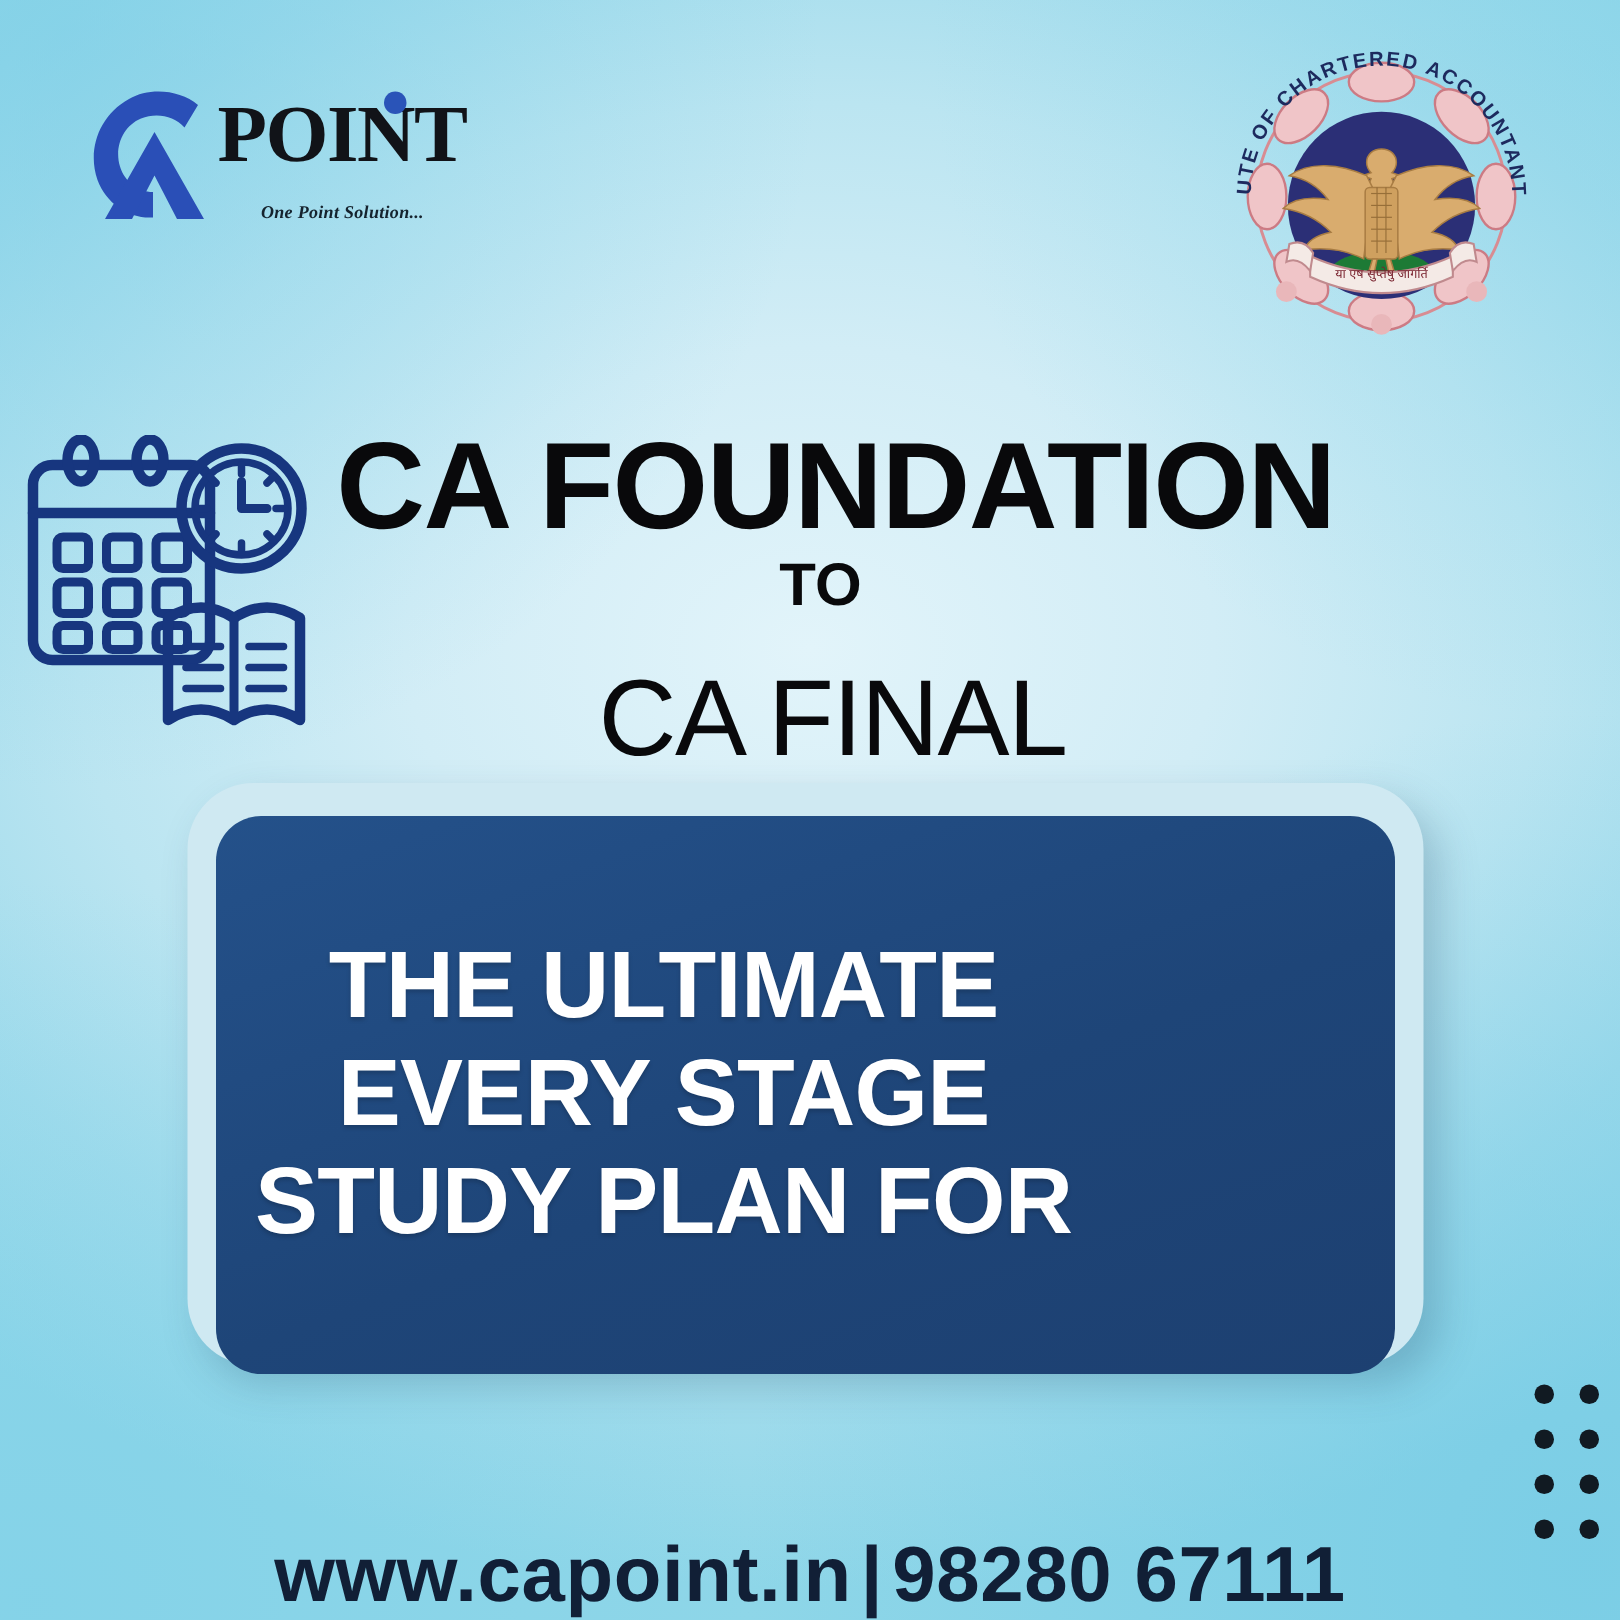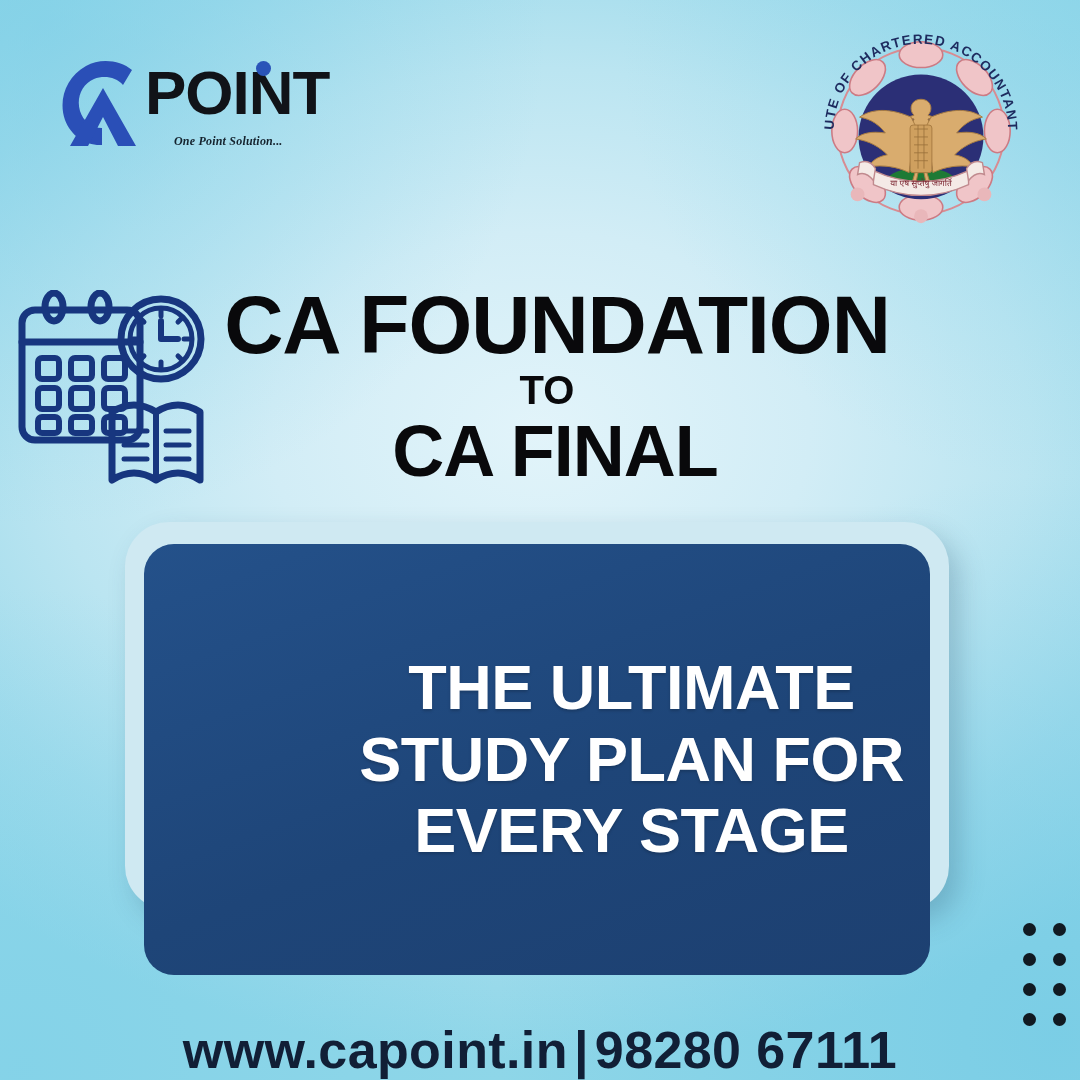--- a/index.html
+++ b/index.html
@@ -24,23 +24,23 @@
       radial-gradient(circle at 2% 99%, rgba(125,208,232,.55) 0%, rgba(125,208,232,0) 32%),
       radial-gradient(circle at 99% 3%, rgba(130,210,233,.35) 0%, rgba(130,210,233,0) 30%);
     pointer-events:none;
   }
 
   
   #brand{position:absolute;left:48px;top:58px;width:300px;height:110px;}
   #brand .mark{position:absolute;left:0;top:2px;width:106px;height:86px;}
   #brand .wordmark{
     position:absolute;left:97px;top:4px;
-    font-size:62px;font-weight:700;letter-spacing:-1px;
+    font-size:54px;font-weight:700;letter-spacing:-1px;
     color:#111318;line-height:1;
-    font-family:Liberation Sans, sans-serif;
+    font-family:Liberation Serif, serif;
   }
   #brand .idot{
     position:absolute;left:208px;top:3px;
     width:15px;height:15px;border-radius:50%;background:#2a54b8;
   }
   #brand .tagline{
     position:absolute;left:126px;top:76px;
     font-family:"Liberation Serif",serif;
     font-style:italic;font-weight:700;
     font-size:12px;color:#15232e;letter-spacing:.2px;
@@ -62,38 +62,38 @@
     font-size:82px;font-weight:700;line-height:.96;
     letter-spacing:-1px;
     transform:scaleX(1.0);
     padding-left:34px;
   }
   #headline .l2{
     font-size:40px;font-weight:700;line-height:1.25;
     letter-spacing:0px;padding-left:14px;
   }
   #headline .l3{
-    font-size:72px;font-weight:700;line-height:1.02;
-    letter-spacing:-1px;padding-left:30px;
+    font-size:72px;font-weight:400;line-height:1.02;
+    letter-spacing:-1px;padding-left:30px;margin-top:28px;
   }
 
   
   #panel-frame{
     position:absolute;left:125px;top:522px;
     width:824px;height:388px;
     background:#cfe9f2;
     border-radius:44px;
     box-shadow:10px 12px 26px rgba(40,80,110,.26);
   }
   #panel{
     position:absolute;left:19px;top:22px;
-    width:786px;height:431px;
+    width:786px;height:372px;
     background:linear-gradient(160deg,#24518a 0%,#1e4578 55%,#1d4071 100%);
     border-radius:30px;
-    display:flex;align-items:center;justify-content:flex-end;
+    display:flex;align-items:center;justify-content:flex-start;
   }
   #panel .panel-text{
     color:#ffffff;
     text-align:center;
     font-size:63px;
     font-weight:700;
     line-height:1.14;
     letter-spacing:-.5px;
     padding:0 26px;
     text-shadow:0 2px 3px rgba(0,0,0,.18);
@@ -250,22 +250,22 @@
   <div id="headline">
     <div class="l1">CA FOUNDATION</div>
     <div class="l2">TO</div>
     <div class="l3">CA FINAL</div>
   </div>
 
   <div id="panel-frame">
     <div id="panel">
       <div class="panel-text">
         <span>THE ULTIMATE</span>
+        <span>EVERY STAGE</span>
         <span>STUDY PLAN FOR</span>
-        <span>EVERY STAGE</span>
       </div>
     </div>
   </div>
 
   <div id="dots">
     <i></i>
       <i></i>
     <i></i>
       <i></i>
     <i></i>

